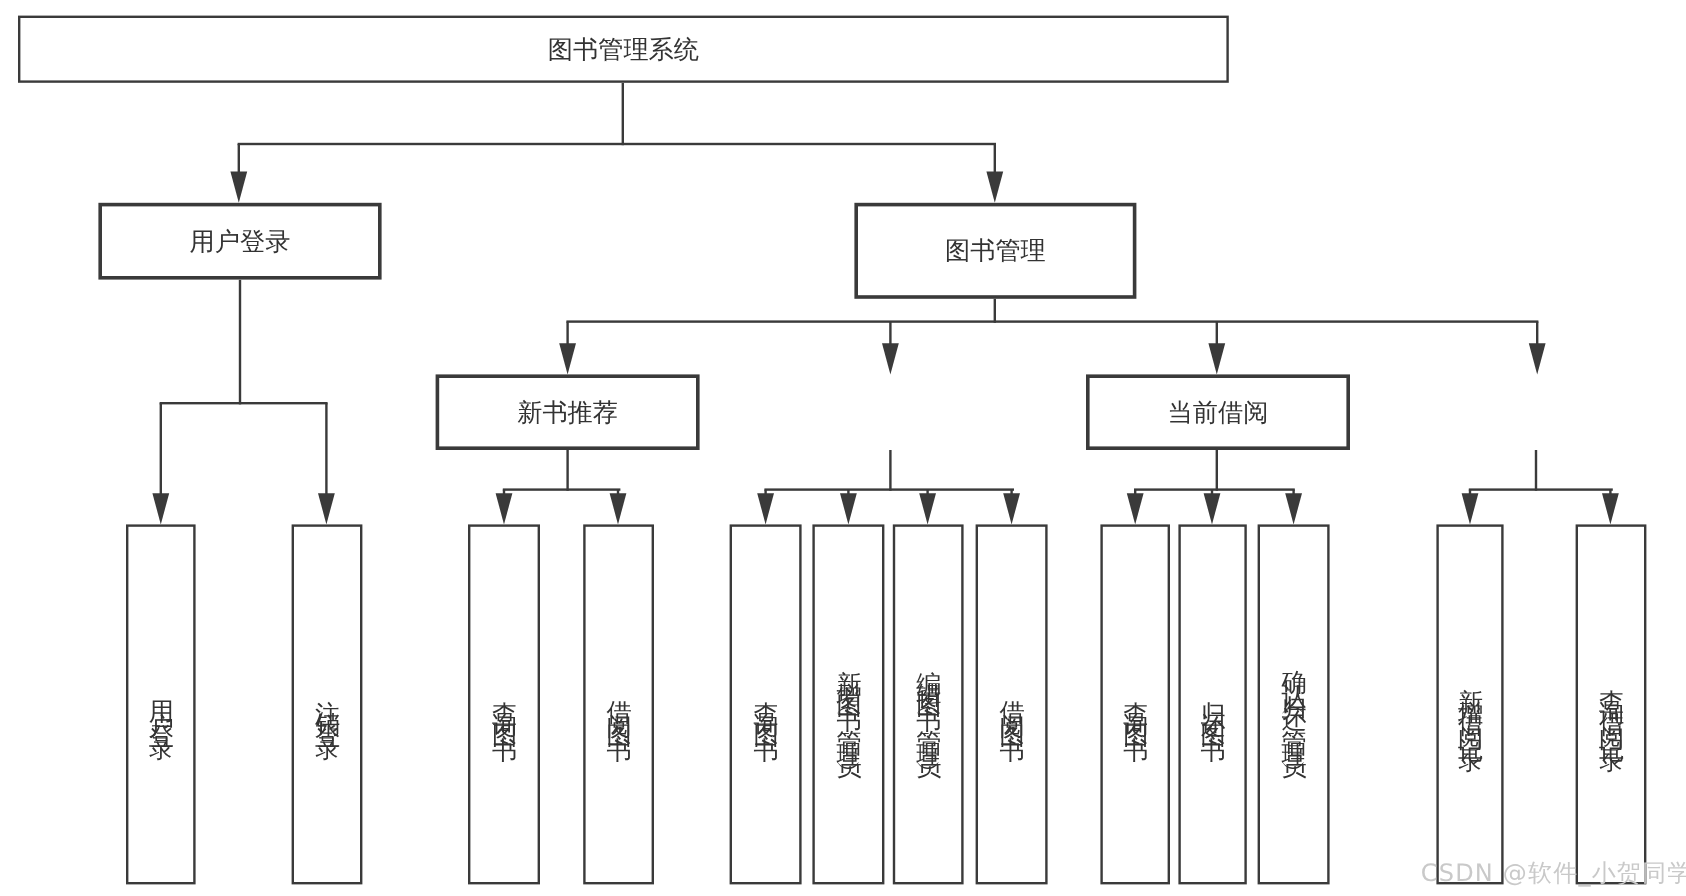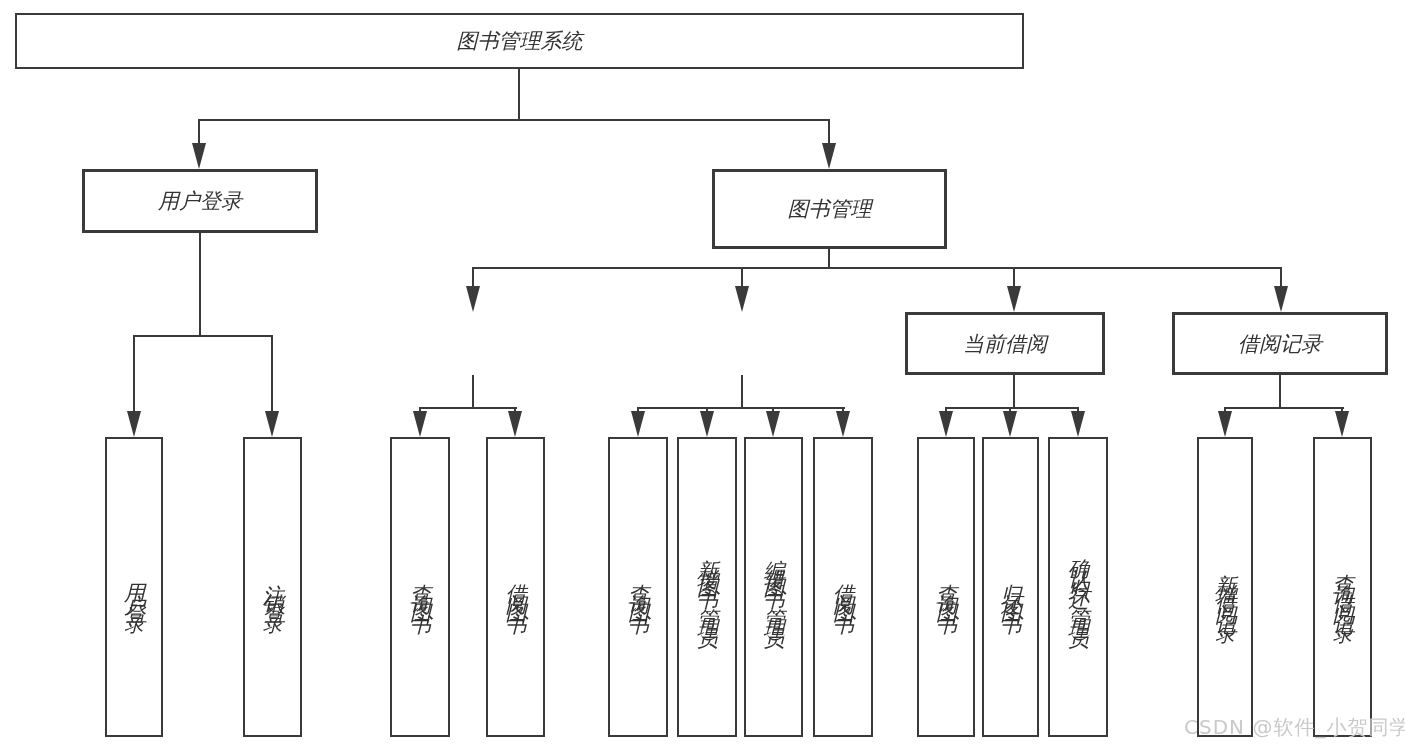--- a/index.html
+++ b/index.html
@@ -21,21 +21,20 @@
   .node {
     position: absolute;
     box-sizing: border-box;
     background: var(--background);
     border: 3px solid var(--line);
     display: flex;
     align-items: center;
     justify-content: center;
     font-size: 21px;
     color: var(--text);
-    font-style: italic;
   }
   .node.b2 { border-width: 2px; }
   .node .lbl { white-space: nowrap; }
   .node.v .lbl {
     writing-mode: vertical-rl;
     text-orientation: mixed;
     letter-spacing: 10px;
     line-height: 1;
     font-size: 21px;
   }
@@ -127,25 +126,25 @@
     <span class="lbl">图书管理系统</span>
   </div>
 
   <div class="node" style="left:82px;top:169px;width:236px;height:64px">
     <span class="lbl">用户登录</span>
   </div>
   <div class="node" style="left:712px;top:169px;width:235px;height:80px">
     <span class="lbl">图书管理</span>
   </div>
 
-  <div class="node" style="left:905px;top:312px;width:200px;height:63px">
+  <div class="node" style="left:363px;top:312px;width:220px;height:63px">
+    <span class="lbl">新书推荐</span>
+  </div>
+  <div class="node" style="left:905px;top:312px;width:220px;height:63px">
     <span class="lbl">当前借阅</span>
-  </div>
-  <div class="node" style="left:1172px;top:312px;width:216px;height:63px">
-    <span class="lbl">借阅记录</span>
   </div>
 
   <div class="node v b2" style="left:105px;top:437px;width:58px;height:300px">
     <span class="lbl">用户登录</span>
   </div>
   <div class="node v b2" style="left:243px;top:437px;width:59px;height:300px">
     <span class="lbl">注销登录</span>
   </div>
 
   <div class="node v b2" style="left:390px;top:437px;width:60px;height:300px">

